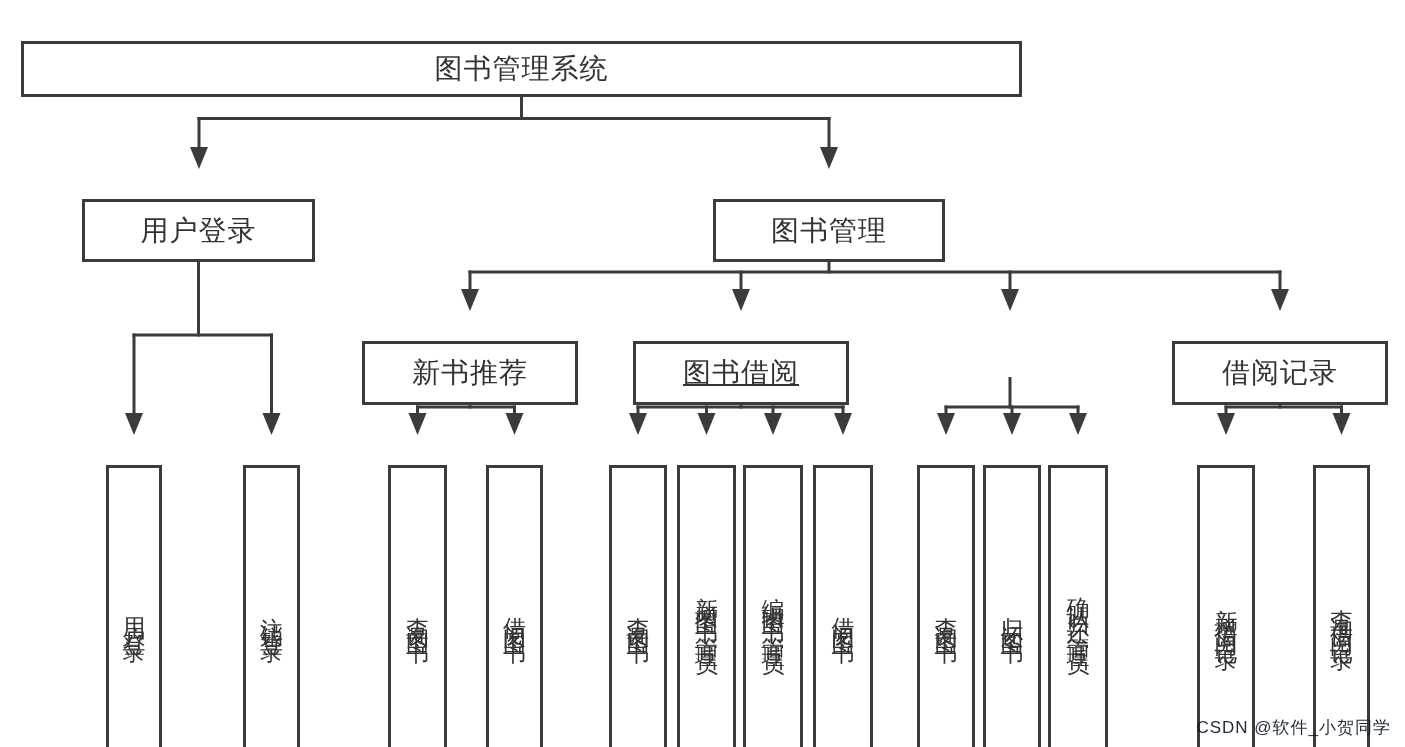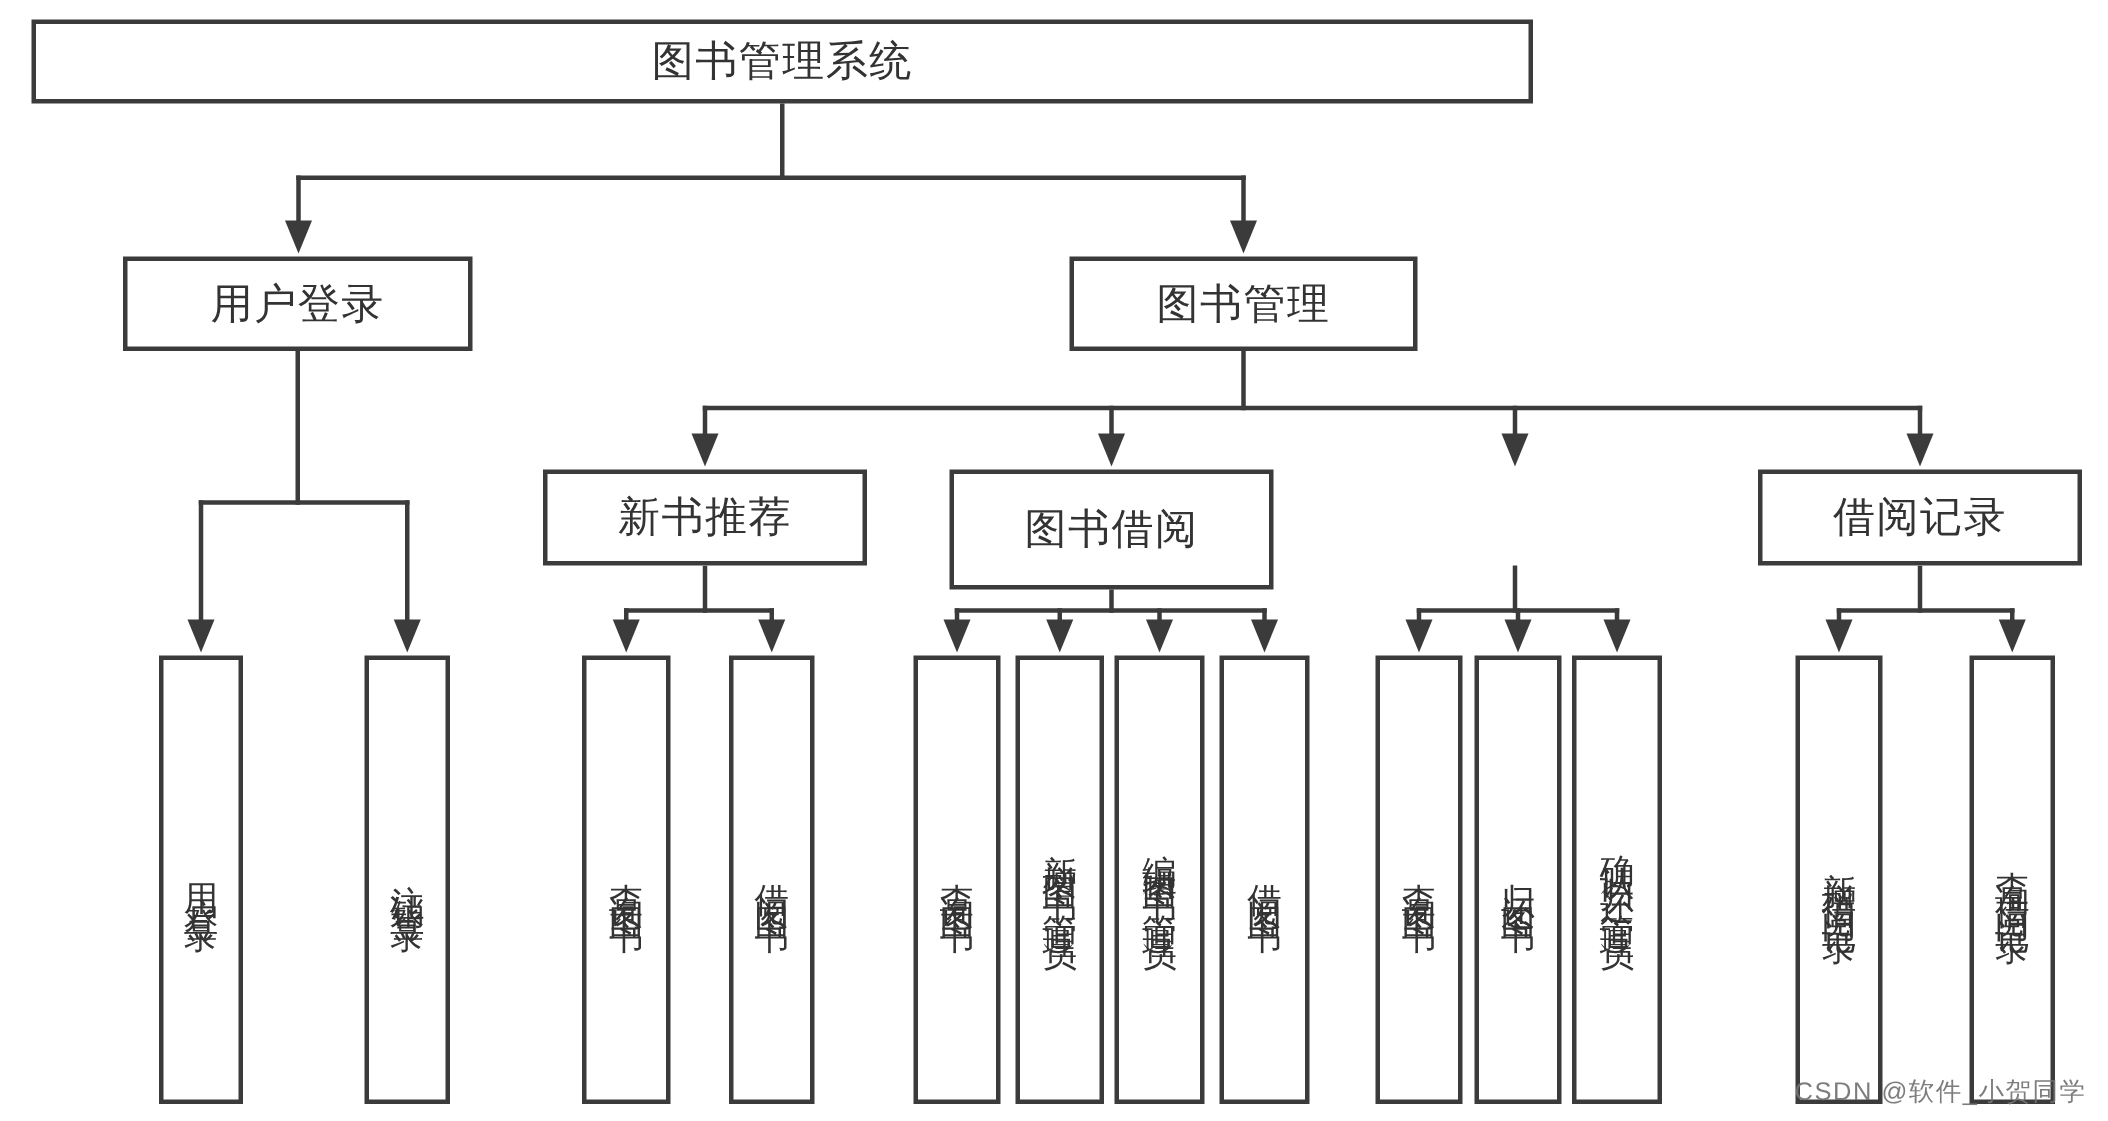--- a/index.html
+++ b/index.html
@@ -24,40 +24,41 @@
   .box {
     position: absolute;
     box-sizing: border-box;
     border: 3px solid #3b3b3b;
     background: #ffffff;
     color: #333333;
     display: flex;
     align-items: center;
     justify-content: center;
     text-align: center;
+    margin-top: 28px;
   }
   .box.h {
     font-size: 28px;
     letter-spacing: 1px;
     white-space: nowrap;
   }
   .box.v {
     font-size: 23px;
     writing-mode: vertical-rl;
     text-orientation: mixed;
     letter-spacing: 8px;
     line-height: 1;
     white-space: nowrap;
   }
   .watermark {
     position: absolute;
     right: 14px;
     bottom: 8px;
     font-size: 17px;
-    color: #737373;
+    color: #0f172a;
     opacity: 0.92;
     letter-spacing: 1px;
     z-index: 5;
     white-space: nowrap;
   }
 </style>
 </head>
 <body>
 
 <div class="canvas">
@@ -126,21 +127,21 @@
       <polygon points="1332.5,413 1350.5,413 1341.5,435"></polygon>
     </g>
   </svg>
 
   <div class="box h" style="left:21px; top:13px; width:1001px; height:56px;">图书管理系统</div>
 
   <div class="box h" style="left:82px; top:171px; width:233px; height:63px;">用户登录</div>
   <div class="box h" style="left:362px; top:313px; width:216px; height:64px;">新书推荐</div>
 
   <div class="box h" style="left:713px; top:171px; width:232px; height:63px;">图书管理</div>
-  <div class="box h" style="left:633px; top:313px; width:216px; height:80px;">图书借阅</div>
+  <div class="box h" style="left:633px; top:313px; width:216px; height:64px;text-decoration:underline;">图书借阅</div>
   <div class="box h" style="left:1172px; top:313px; width:216px; height:64px;">借阅记录</div>
 
   <div class="box v" style="left:106px; top:437px; width:56px; height:299px;">用户登录</div>
   <div class="box v" style="left:243px; top:437px; width:57px; height:299px;">注销登录</div>
 
   <div class="box v" style="left:388px; top:437px; width:59px; height:299px;">查询图书</div>
   <div class="box v" style="left:486px; top:437px; width:57px; height:299px;">借阅图书</div>
 
   <div class="box v" style="left:609px; top:437px; width:58px; height:299px;">查询图书</div>
   <div class="box v" style="left:677px; top:437px; width:59px; height:299px;">新增图书（管理员）</div>

